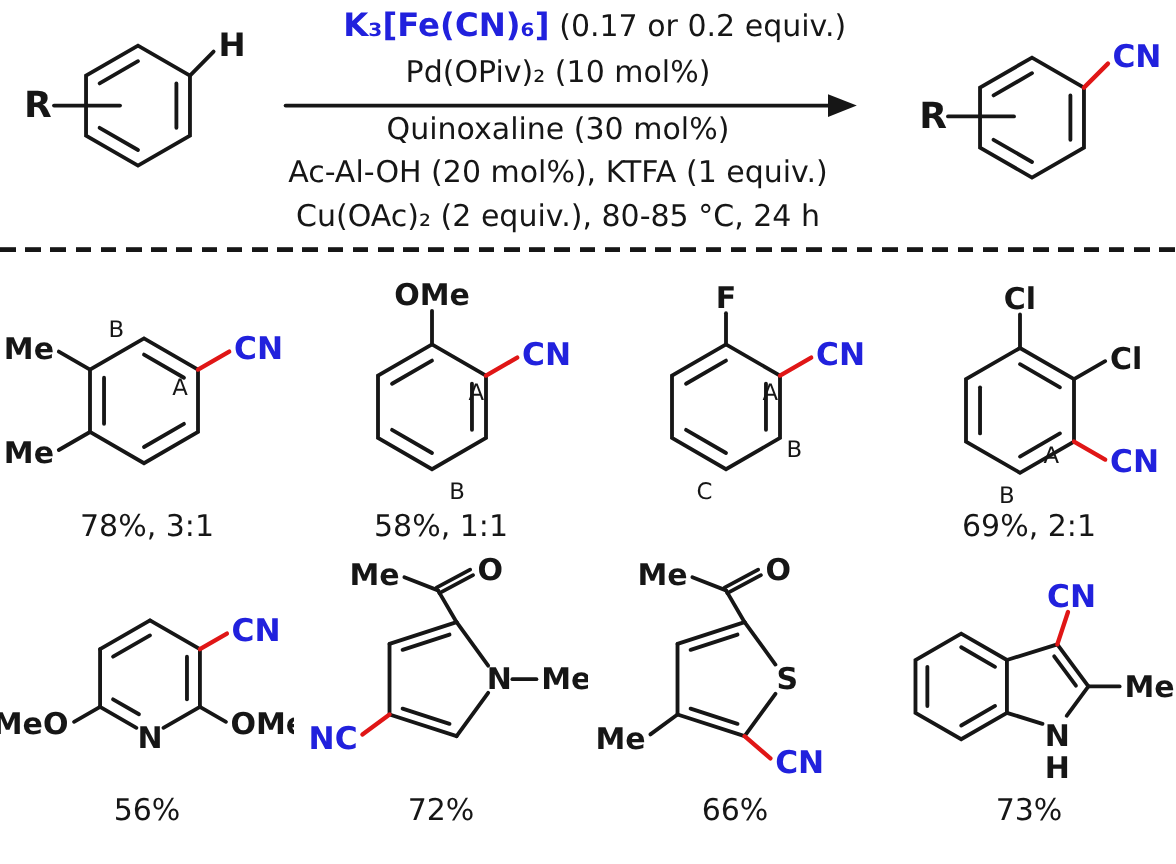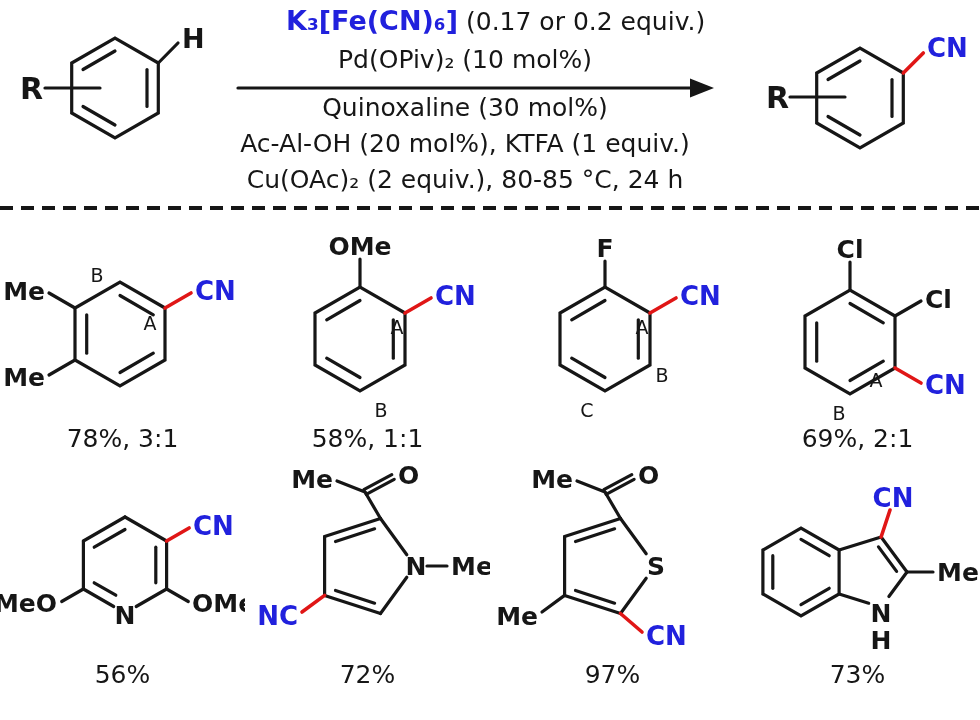--- a/index.html
+++ b/index.html
@@ -202,21 +202,21 @@
         <line class="bond" x1="116.1" y1="34.3" x2="144.1" y2="19.3"></line>
         <line class="bond" x1="113.8" y1="29.7" x2="141.8" y2="14.7"></line>
         <line class="bond" x1="74.6" y1="135.4" x2="52" y2="152"></line>
         <line class="redbond" x1="130.5" y1="153.5" x2="152" y2="172"></line>
         <text class="atom" x="83" y="19" text-anchor="end" dominant-baseline="central">Me</text>
         <text class="atom" x="148" y="15" text-anchor="start" dominant-baseline="central">O</text>
         <text class="atom" x="166" y="106" text-anchor="middle" dominant-baseline="central">S</text>
         <text class="atom" x="48" y="156" text-anchor="end" dominant-baseline="central">Me</text>
         <text class="cn" x="156" y="176" text-anchor="start" dominant-baseline="central">CN</text>
       </svg>
-      <div class="yield">97%</div>
+      <div class="yield">66%</div>
     </div>
 
     <div class="cell">
       <svg width="245" height="200">
         <path class="bond" d="M104.1,90 L66,68 L27.9,90 L27.9,134 L66,156 L104.1,134 Z"></path>
         <line class="bond" x1="94.2" y1="95.7" x2="66" y2="79.4"></line>
         <line class="bond" x1="37.8" y1="95.7" x2="37.8" y2="128.3"></line>
         <line class="bond" x1="66" y1="144.6" x2="94.2" y2="128.3"></line>
         <line class="bond" x1="104.1" y1="90" x2="146.1" y2="77"></line>
         <line class="bond" x1="146.1" y1="77" x2="172" y2="112"></line>

